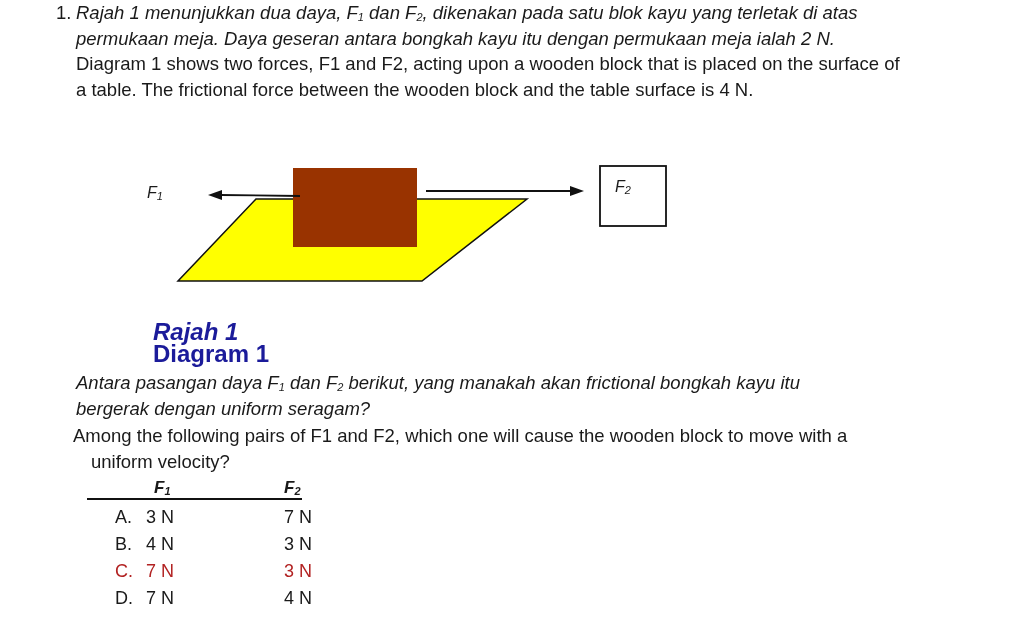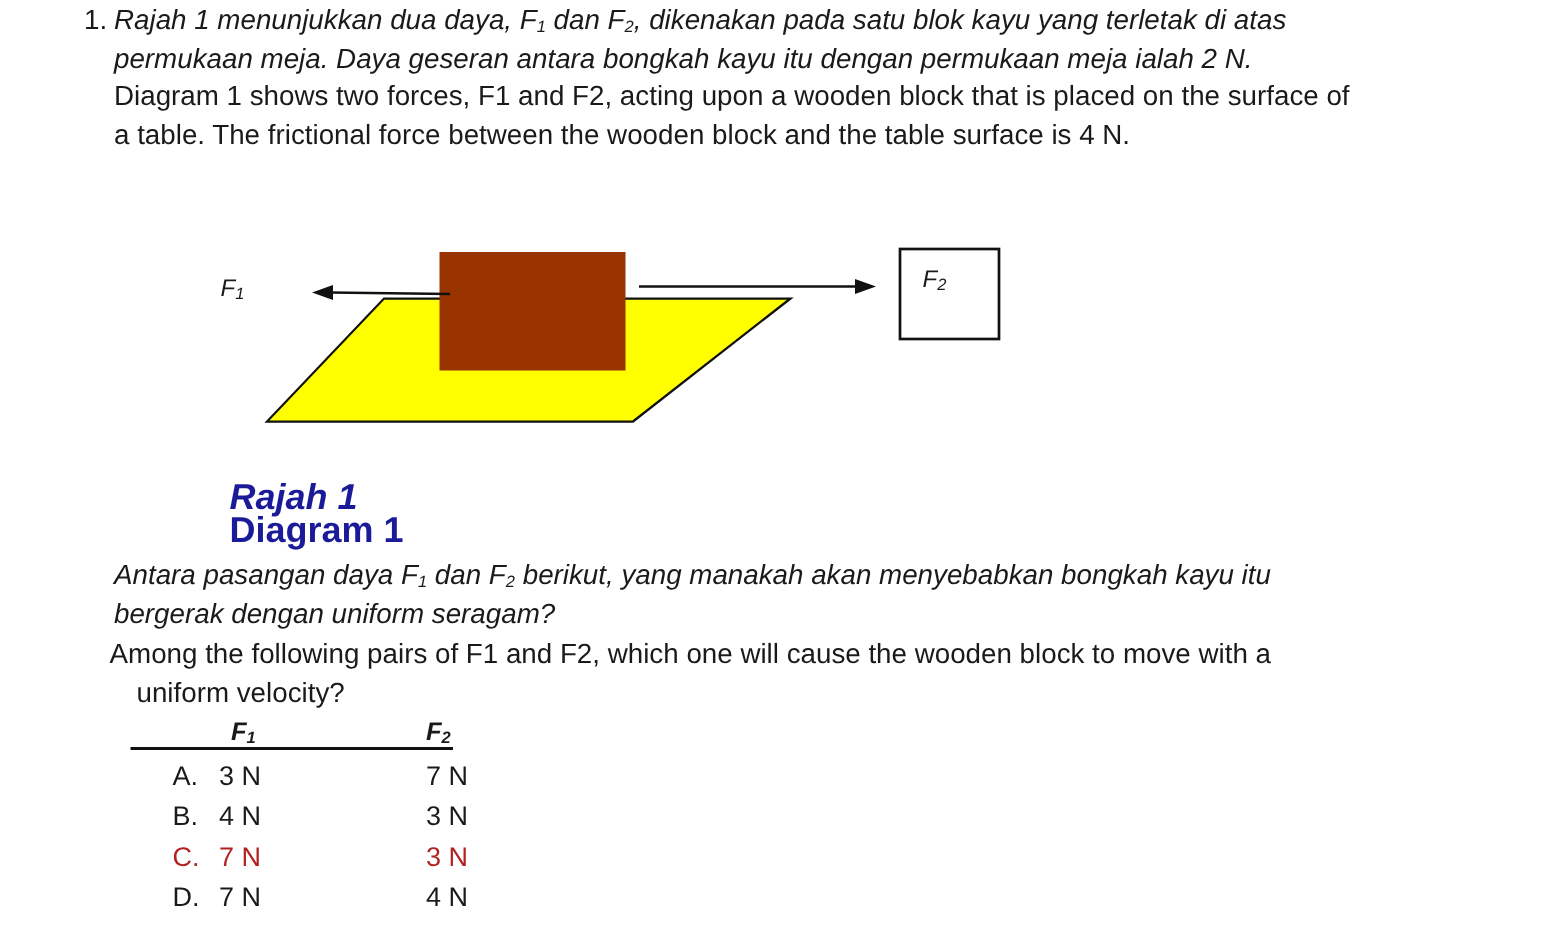--- a/index.html
+++ b/index.html
@@ -54,21 +54,21 @@
   <span>F</span><sub>1</sub>
 </div>
 <div class="abs f-label" style="left:615px; top:178px;">
   <span>F</span><sub>2</sub>
 </div>
 
 <div class="abs caption it" style="top:318px;">Rajah 1</div>
 <div class="abs caption" style="top:340px;">Diagram 1</div>
 
 <div class="abs line it q" style="top:372px;">
-  <span>Antara pasangan daya F</span><sub>1</sub><span> dan F</span><sub>2</sub><span> berikut, yang manakah akan menyebabkan bongkah kayu itu</span>
+  <span>Antara pasangan daya F</span><sub>1</sub><span> dan F</span><sub>2</sub><span> berikut, yang manakah akan frictional bongkah kayu itu</span>
 </div>
 <div class="abs line it q" style="top:398px;">bergerak dengan uniform seragam?</div>
 
 <div class="abs line" style="left:73px; top:425px;">Among the following pairs of F1 and F2, which one will cause the wooden block to move with a</div>
 <div class="abs line" style="left:91px; top:451px;">uniform velocity?</div>
 
 <div class="th-line"></div>
 <div class="th" style="left:154px; top:478px;">
   <span>F</span><sub>1</sub>
 </div>

